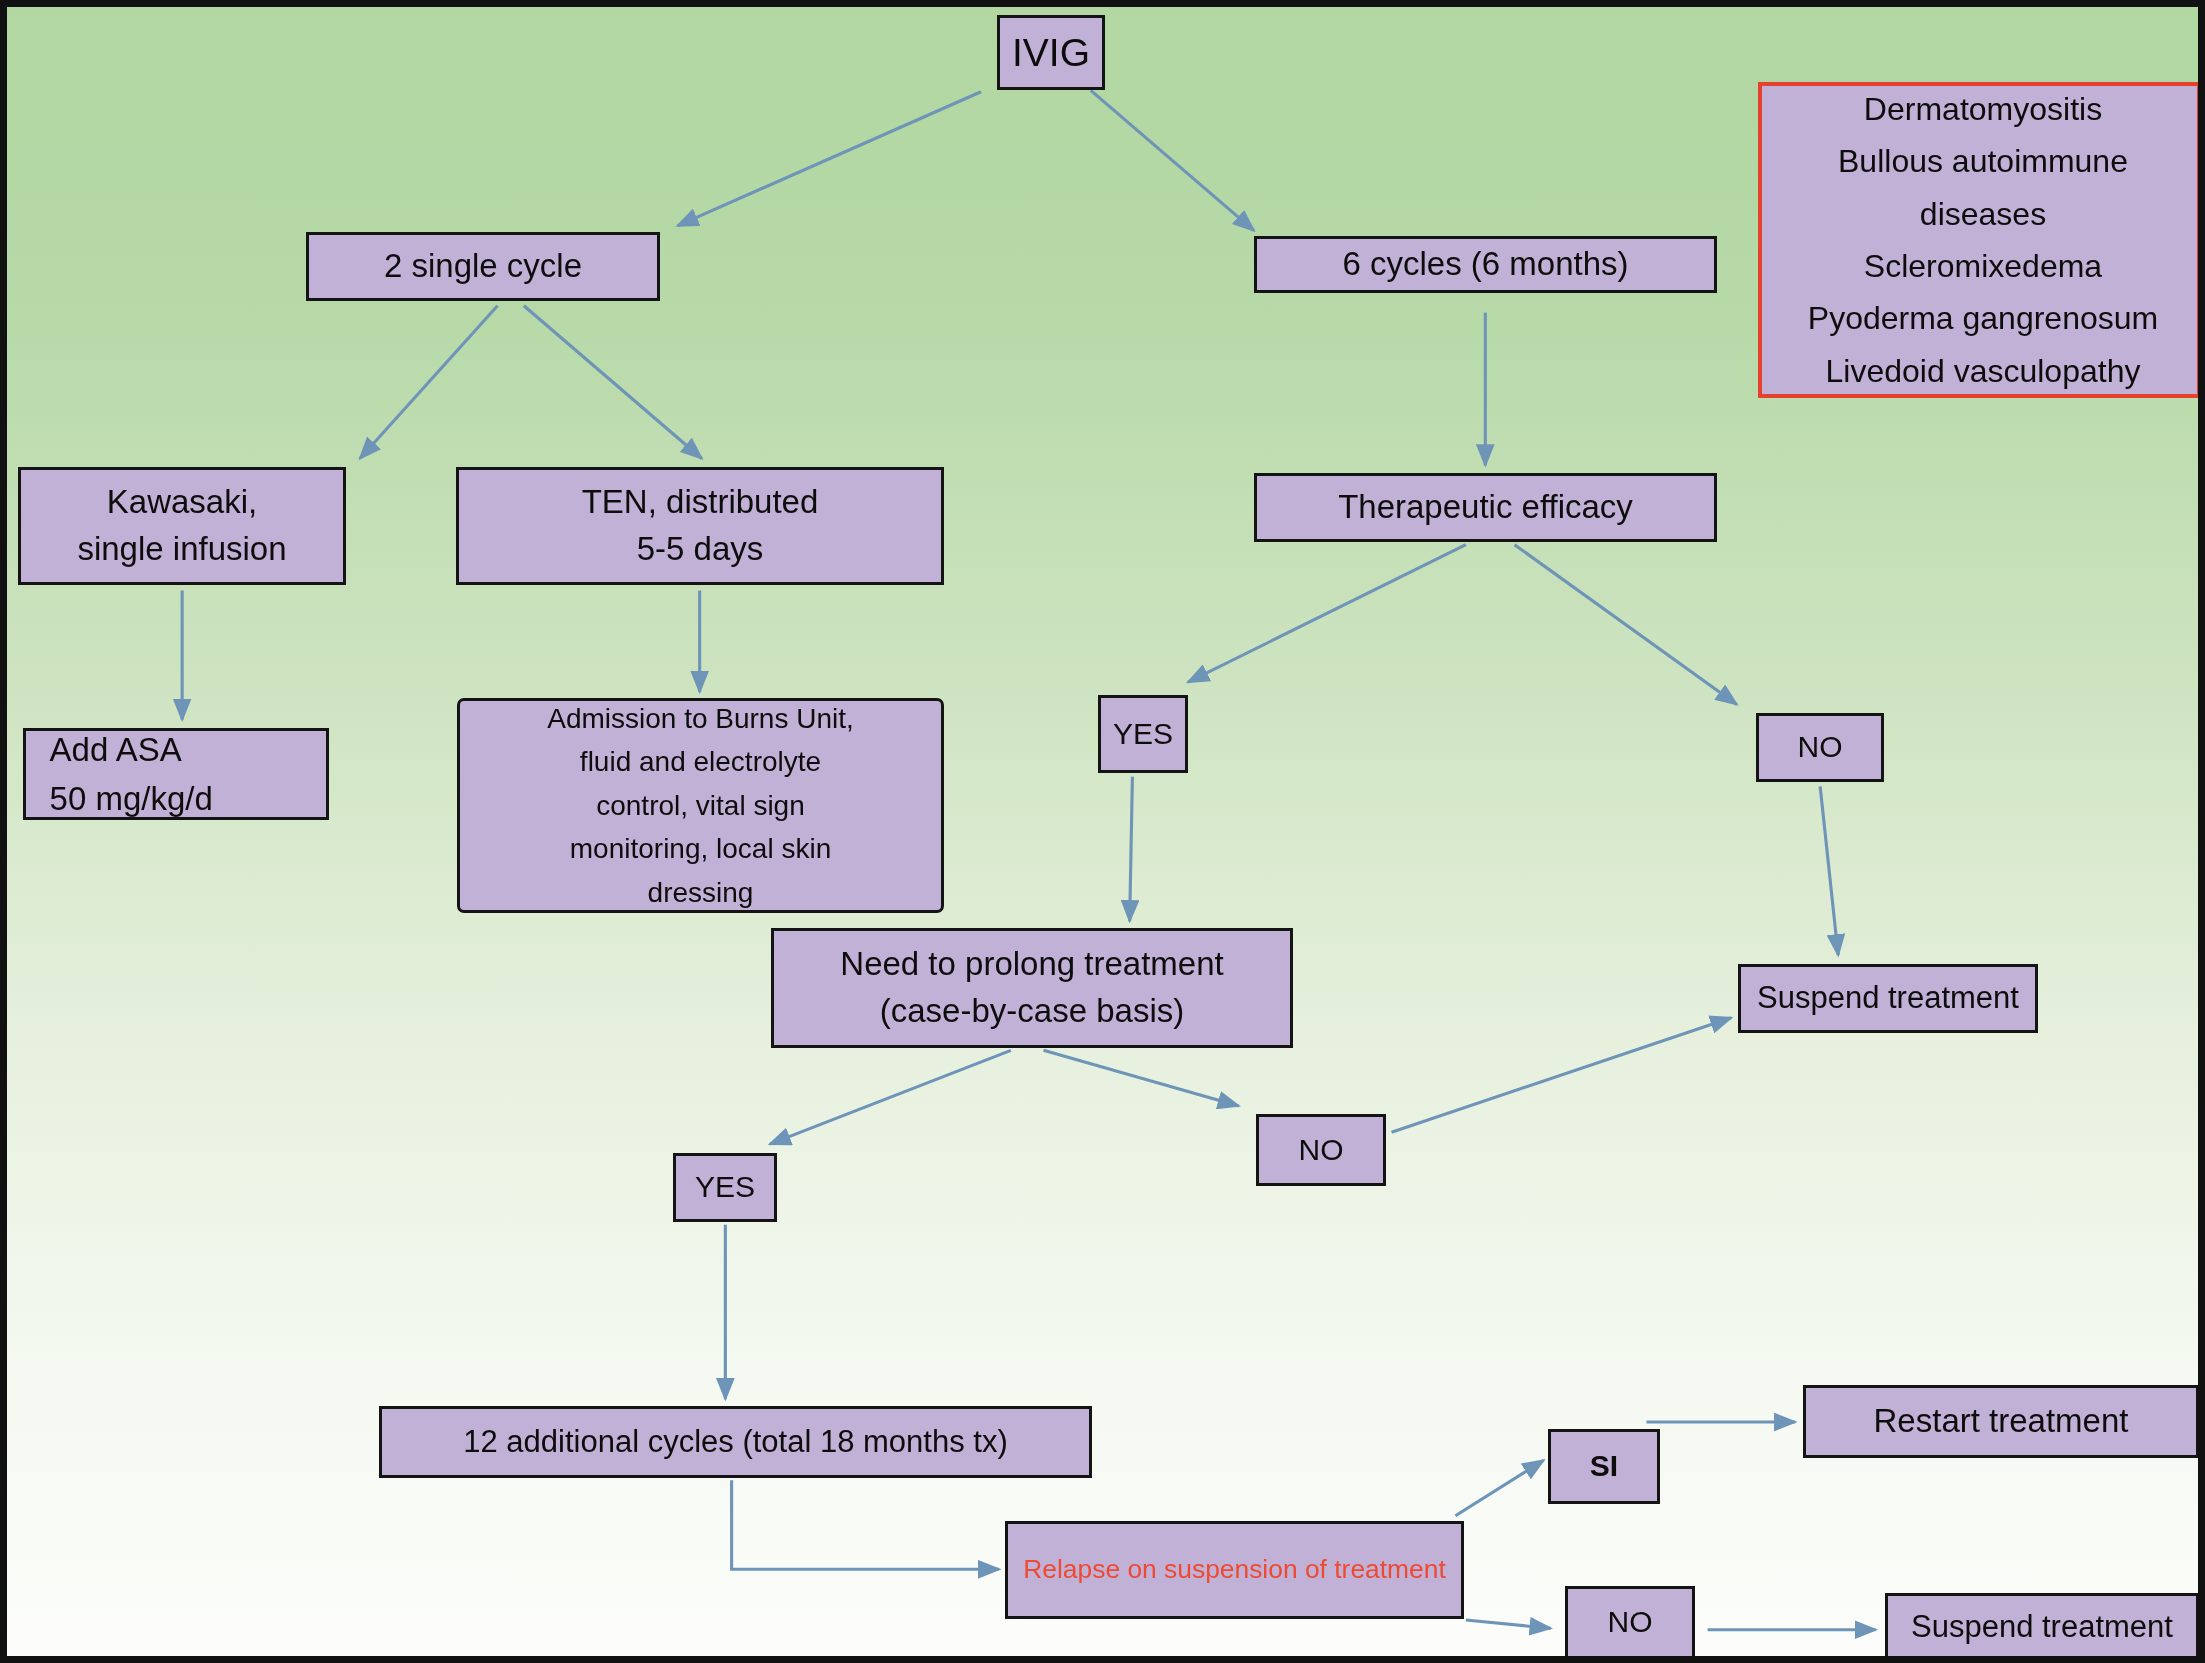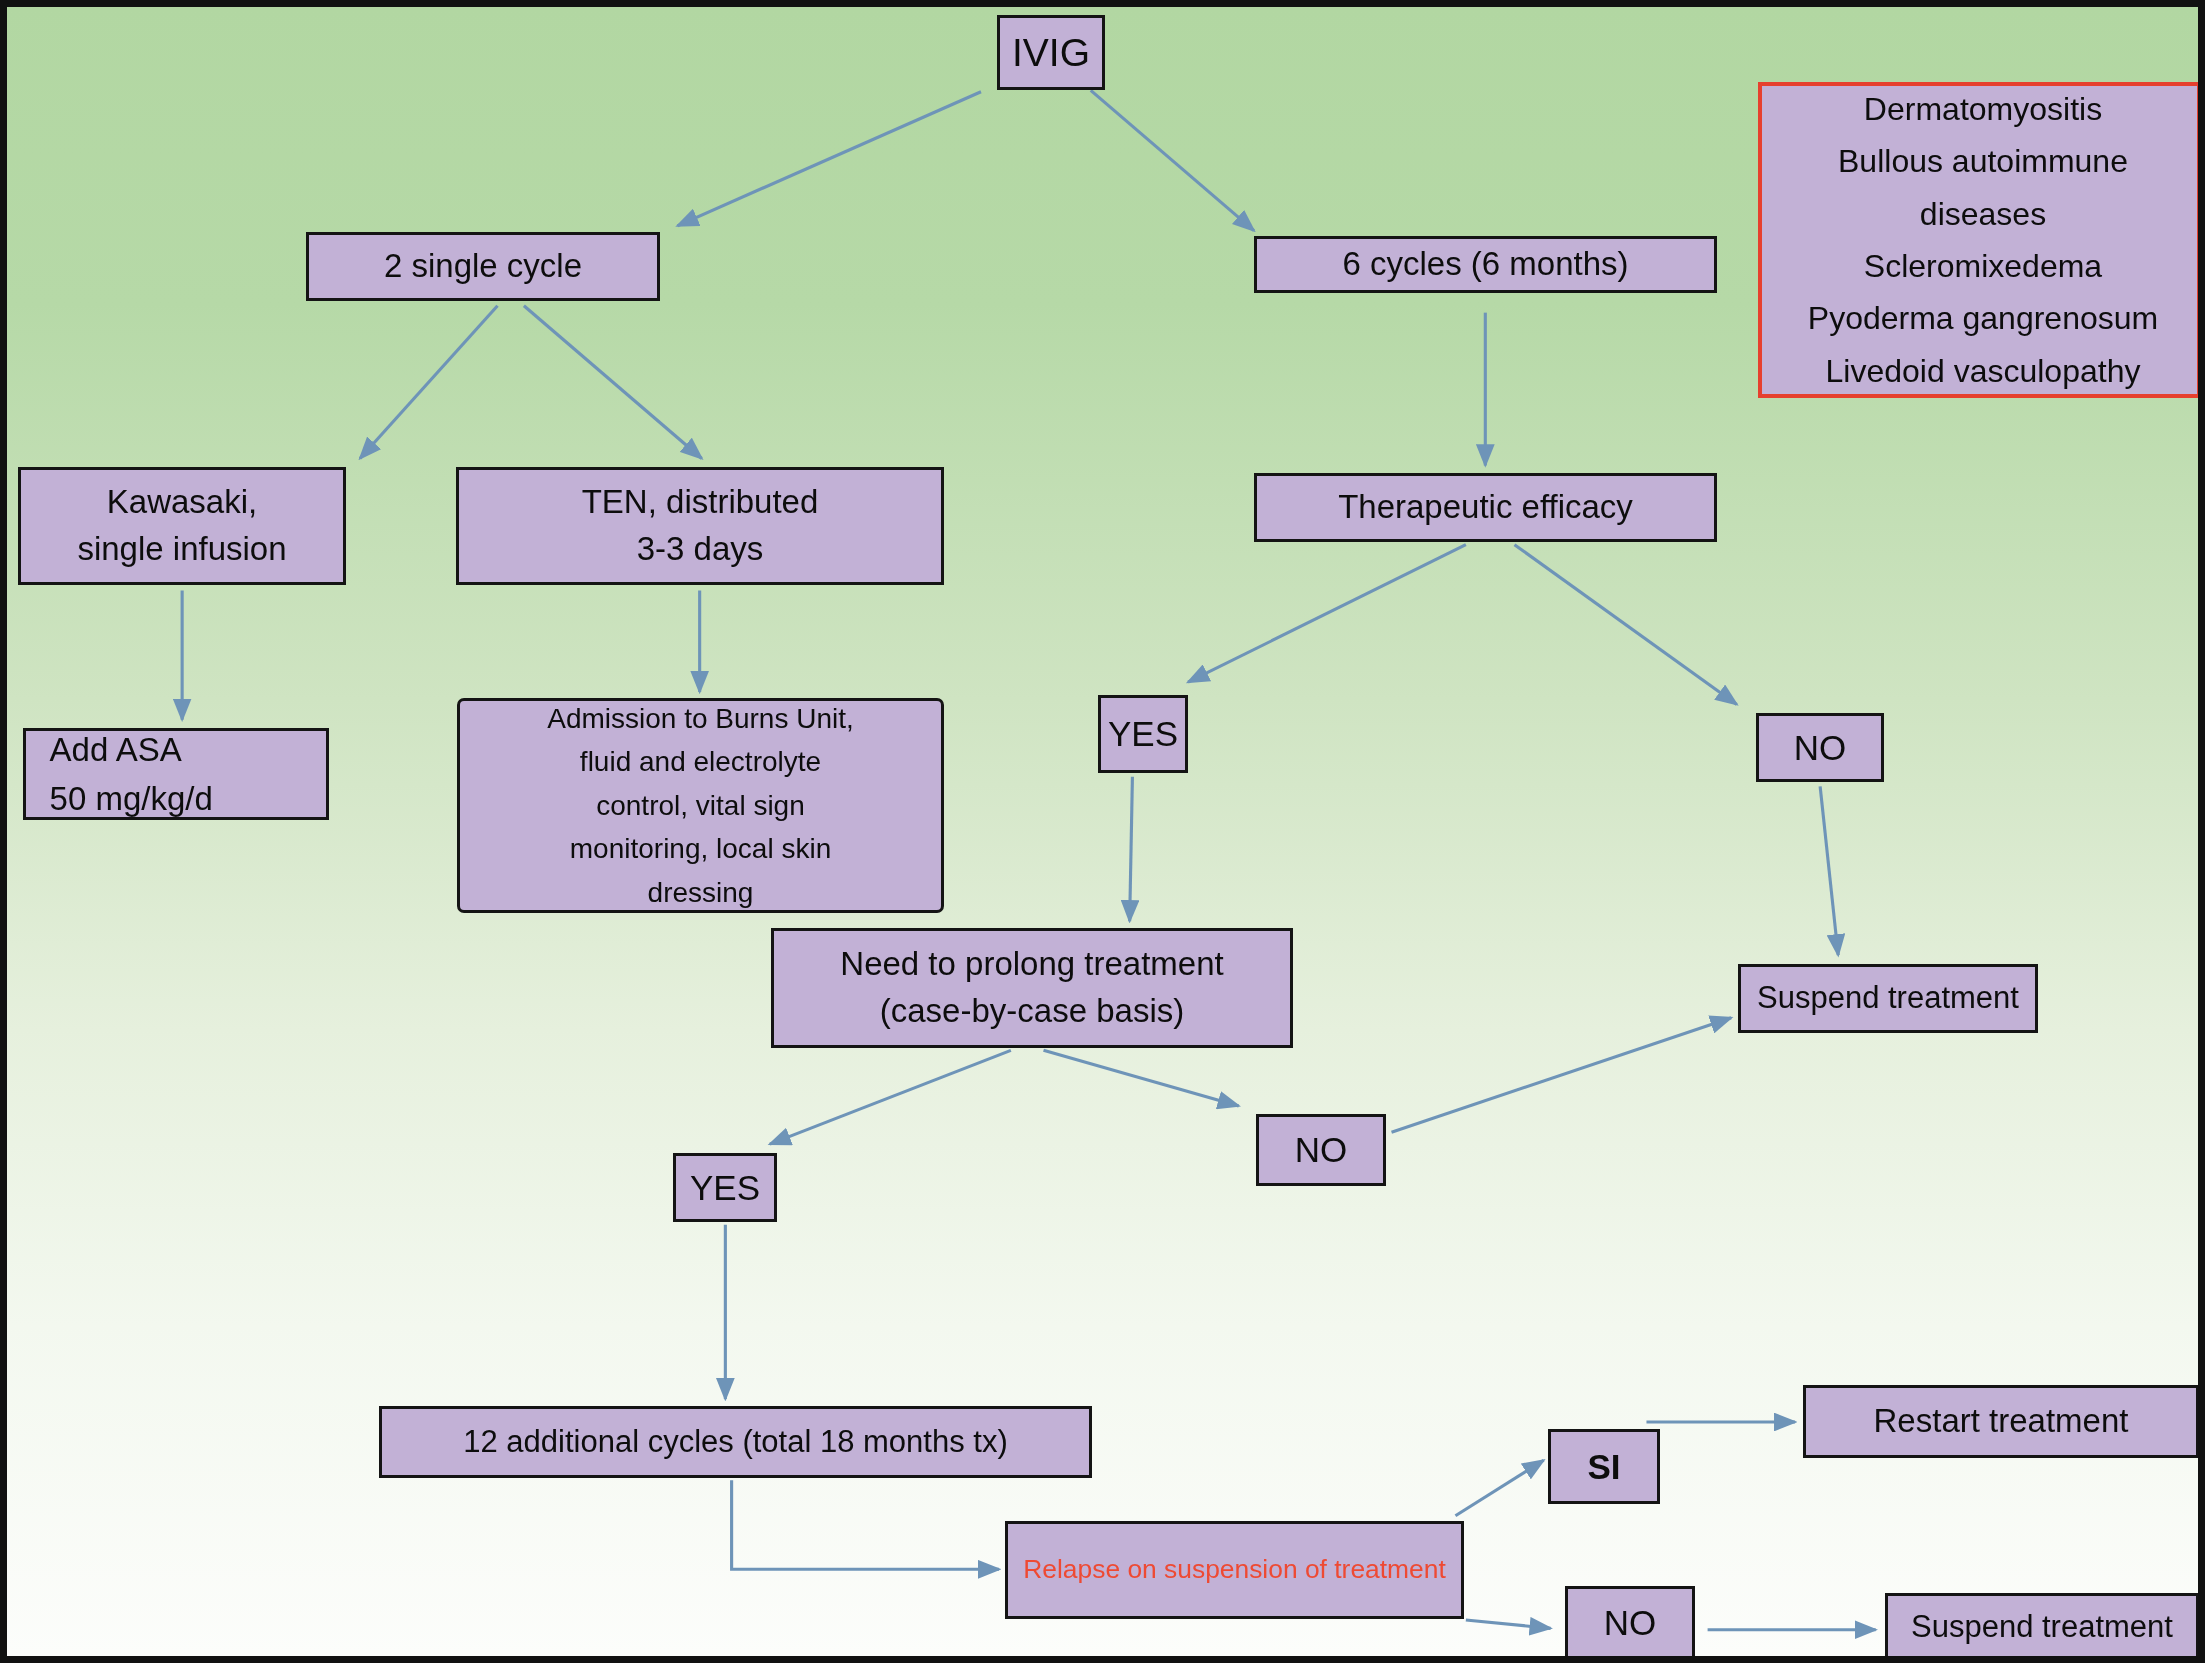--- a/index.html
+++ b/index.html
@@ -21,21 +21,21 @@
     border:3.5px solid #141414;
     display:flex;align-items:center;justify-content:center;
     text-align:center;
     color:#0d0d0d;
     font-size:33px;
     line-height:1.42;
     box-sizing:border-box;
   }
   .node .lbl{white-space:pre-line;}
   .big{font-size:39px;}
-  .decision{font-size:35px;}
+  .decision{font-size:30px;}
   .small{font-size:28px;line-height:1.55;}
   .mid{font-size:31px;}
   .indications{
     border:4.9px solid #e6402e;
     font-size:32px;line-height:1.64;padding-left:7px;
   }
   .red-text{color:#ee4a33;font-size:26.4px;}
   .align-left{justify-content:flex-start;text-align:left;padding-left:23.6px;line-height:1.5;}
 </style>
 </head>
@@ -94,21 +94,21 @@
 Livedoid vasculopathy</span>
   </div>
 
   <div class="node" style="left:11px;top:460px;width:328px;height:118px;">
     <span class="lbl">Kawasaki,
 single infusion</span>
   </div>
 
   <div class="node" style="left:449px;top:460px;width:488px;height:118px;">
     <span class="lbl">TEN, distributed
-3-3 days</span>
+5-5 days</span>
   </div>
 
   <div class="node align-left" style="left:16px;top:721px;width:306px;height:92px;">
     <span class="lbl">Add ASA
 50 mg/kg/d</span>
   </div>
 
   <div class="node small" style="left:450px;top:691px;width:487px;height:215px;border-radius:7px;">
     <span class="lbl">Admission to Burns Unit,
 fluid and electrolyte

